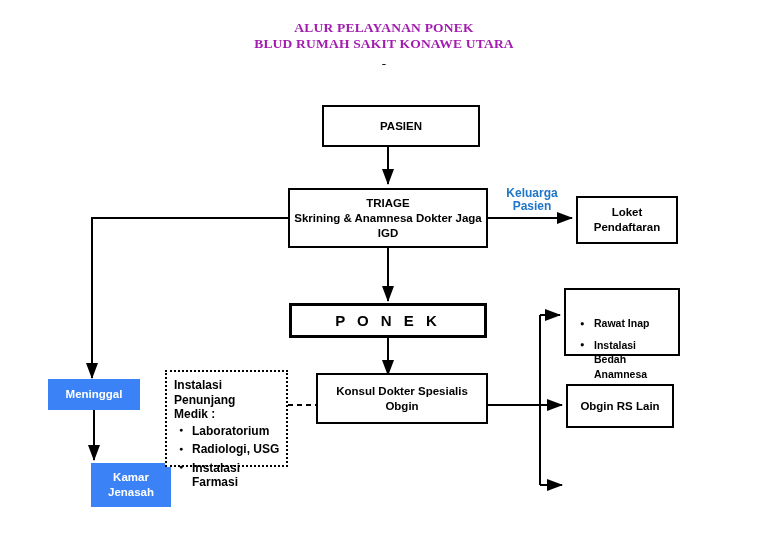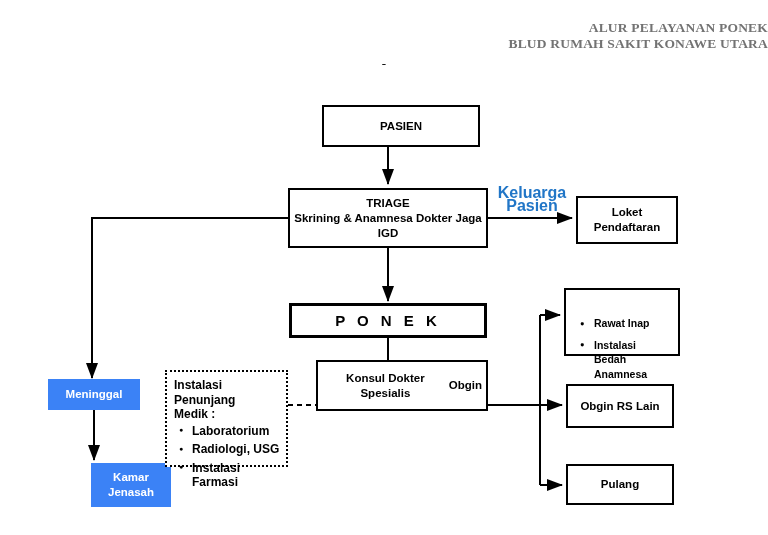--- a/index.html
+++ b/index.html
@@ -21,26 +21,26 @@
     top: 0;
     width: 768px;
     height: 535px;
     pointer-events: none;
   }
   .title-block {
     position: absolute;
     left: 0;
     top: 20px;
     width: 768px;
-    text-align: right;
+    text-align: center;
     font-family: "Liberation Serif", serif;
     font-weight: bold;
     font-size: 13.5px;
     line-height: 16px;
-    color: #737373;
+    color: #a21caf;
     letter-spacing: 0.2px;
   }
   .title-dash {
     position: absolute;
     left: 0;
     top: 56px;
     width: 768px;
     text-align: center;
     font-family: "Liberation Serif", serif;
     font-size: 13px;
@@ -101,21 +101,21 @@
     left: -13px;
     top: -0.5px;
     font-size: 7px;
   }
   .listbox ul.bullets li { margin-bottom: 7px; }
   .listbox ul.bullets { padding-left: 20px; }
   .listbox ul.bullets li::before { left: -14px; top: 0.5px; font-size: 7.5px; }
   .edge-label {
     position: absolute;
     font-weight: bold;
-    font-size: 16px;
+    font-size: 12px;
     line-height: 12.5px;
     text-align: center;
   }
 </style>
 </head>
 <body>
 
 <div id="canvas">
 
   <div class="title-block">
@@ -211,26 +211,23 @@
       <li>
         <span>Radiologi, USG</span>
       </li>
       <li>
         <span class="lbl-line">Instalasi</span>
         <span class="lbl-line">Farmasi</span>
       </li>
     </ul>
   </div>
 
-  <div class="box" style="left:316px; top:360px; width:172px; height:51px; flex-direction:row;">
+  <div class="box" style="left:316px; top:373px; width:172px; height:51px; flex-direction:column;">
     <span class="lbl-line">Konsul Dokter Spesialis</span>
     <span class="lbl-line">Obgin</span>
   </div>
 
   <div class="box" style="left:566px; top:384px; width:108px; height:44px;">
     <span>Obgin RS Lain</span>
   </div>
 
-  <div class="box" style="left:566px; top:464px; width:108px; height:41px;">
-    <span>Pulang</span>
-  </div>
 
 </div>
 
 </body></html>

